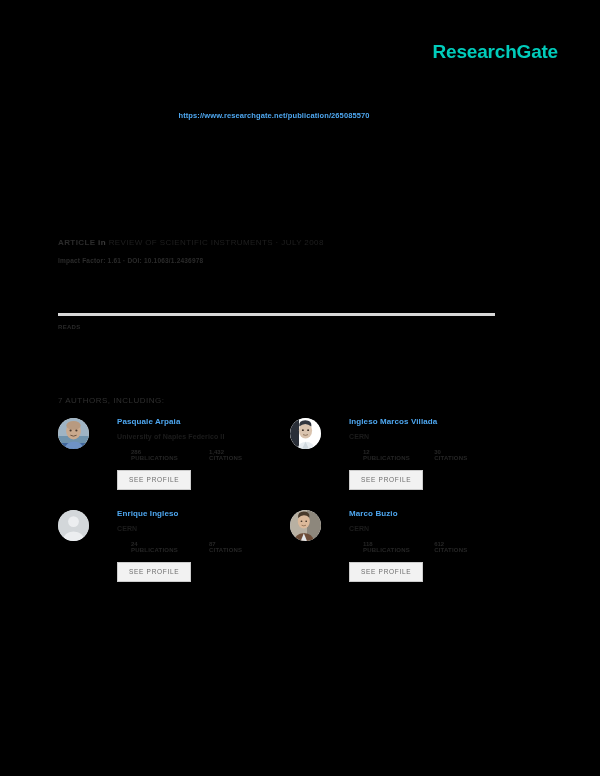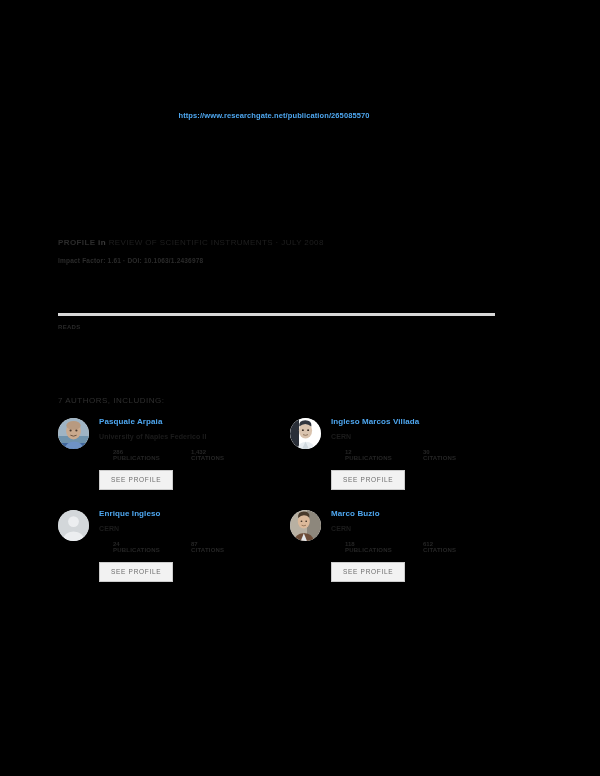--- a/index.html
+++ b/index.html
@@ -132,20 +132,21 @@
     width: 440px;
     display: grid;
     grid-template-columns: 232px 208px;
     grid-auto-rows: 92px;
   }
 
   .author-card {
     position: relative;
     display: flex;
     align-items: flex-start;
+    gap: 18px;
   }
 
   .avatar {
     width: 31px;
     height: 31px;
     border-radius: 50%;
     overflow: hidden;
     flex: 0 0 31px;
     margin-top: 2px;
     background: #cfd3d6;
@@ -224,28 +225,31 @@
     line-height: 1;
     cursor: pointer;
     white-space: nowrap;
   }
 </style>
 </head>
 <body>
 
 <div class="page">
 
+  <div class="brand-row">
+    <div class="brand-logo">ResearchGate</div>
+  </div>
 
   <div class="url-row">
     <span class="pub-url">https://www.researchgate.net/publication/265085570</span>
   </div>
 
   <div class="meta-block">
     <div class="article-line">
-      <span>PROFILE</span>
+      <span>ARTICLE</span>
       <span class="label-in">in</span>
       <span class="journal">REVIEW OF SCIENTIFIC INSTRUMENTS · JULY 2008</span>
     </div>
     <div class="impact-line">Impact Factor: 1.61 · DOI: 10.1063/1.2436978</div>
   </div>
 
   <div class="divider"></div>
   <div class="reads-label">READS</div>
 
   <div class="authors-heading">7 AUTHORS, INCLUDING:</div>

